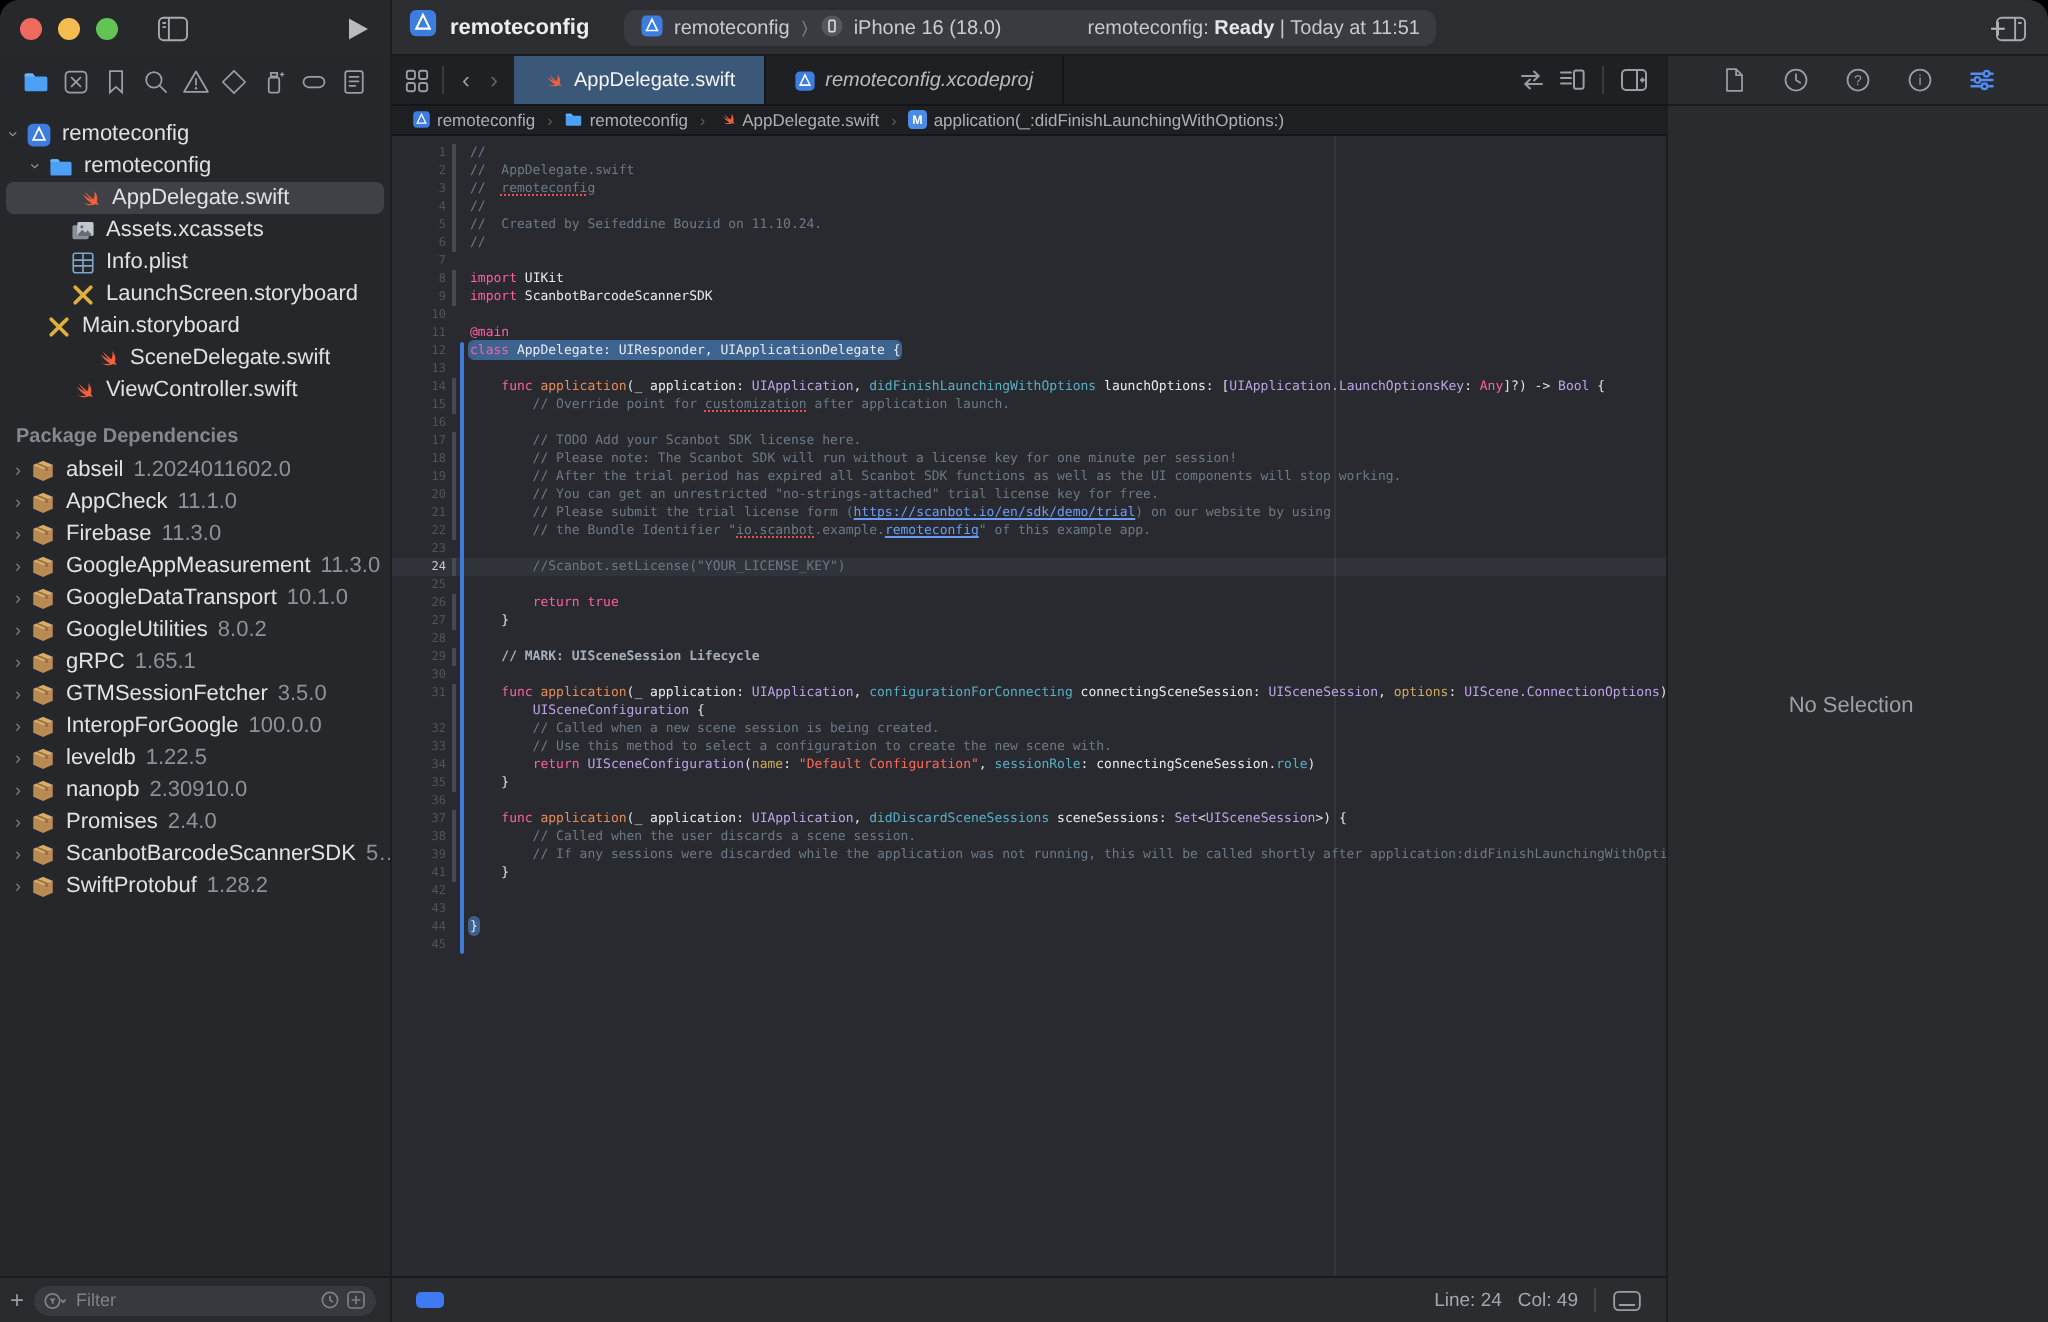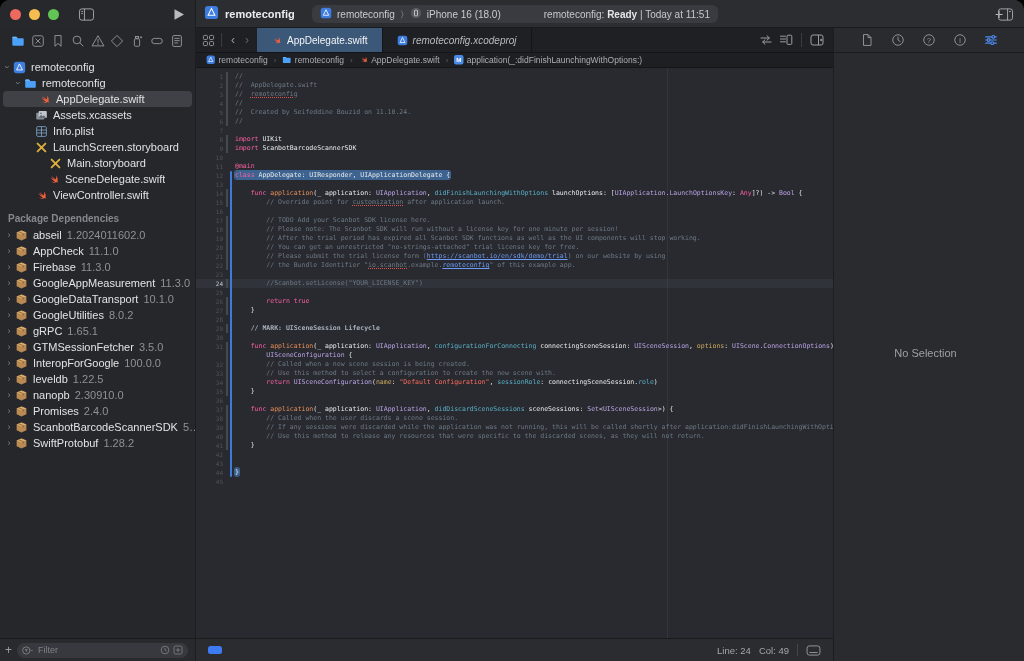--- a/index.html
+++ b/index.html
@@ -360,21 +360,21 @@
         </div>
         <div class="tree-row clickable" style="padding-left: 24px;">
           <span class="chevron"></span>
           <span class="ticon">
             <svg width="13" height="13" viewBox="0 0 16 16" fill="none">
               <path d="M3.2 3.2l9.6 9.6M12.8 3.2l-9.6 9.6" stroke="#DFAF3C" stroke-width="2.3" stroke-linecap="round"></path>
             </svg>
           </span>
           <span class="tlabel">LaunchScreen.storyboard</span>
         </div>
-        <div class="tree-row clickable" style="padding-left: 24px; margin-left: 14px;">
+        <div class="tree-row clickable" style="padding-left: 12px;">
           <span class="chevron"></span>
           <span class="ticon">
             <svg width="13" height="13" viewBox="0 0 16 16" fill="none">
               <path d="M3.2 3.2l9.6 9.6M12.8 3.2l-9.6 9.6" stroke="#DFAF3C" stroke-width="2.3" stroke-linecap="round"></path>
             </svg>
           </span>
           <span class="tlabel">Main.storyboard</span>
         </div>
         <div class="tree-row clickable" style="padding-left: 36px;">
           <span class="chevron"></span>
@@ -645,21 +645,20 @@
         <div class="code-row"><span class="gutter">31<span class="bar"></span></span><span class="codetext"><span class="tk-p">    </span><span class="tk-k">func </span><span class="tk-d">application</span><span class="tk-p">(_ </span><span class="tk-b">application</span><span class="tk-p">: </span><span class="tk-t">UIApplication</span><span class="tk-p">, </span><span class="tk-f">configurationForConnecting</span><span class="tk-p"> </span><span class="tk-b">connectingSceneSession</span><span class="tk-p">: </span><span class="tk-t">UISceneSession</span><span class="tk-p">, </span><span class="tk-g">options</span><span class="tk-p">: </span><span class="tk-t">UIScene.ConnectionOptions</span><span class="tk-p">) -&gt;</span></span></div>
         <div class="code-row"><span class="gutter"><span class="bar"></span></span><span class="codetext"><span class="tk-p">        </span><span class="tk-t">UISceneConfiguration</span><span class="tk-p"> {</span></span></div>
         <div class="code-row"><span class="gutter">32<span class="bar"></span></span><span class="codetext"><span class="tk-c">        // Called when a new scene session is being created.</span></span></div>
         <div class="code-row"><span class="gutter">33<span class="bar"></span></span><span class="codetext"><span class="tk-c">        // Use this method to select a configuration to create the new scene with.</span></span></div>
         <div class="code-row"><span class="gutter">34<span class="bar"></span></span><span class="codetext"><span class="tk-p">        </span><span class="tk-k">return </span><span class="tk-t">UISceneConfiguration</span><span class="tk-p">(</span><span class="tk-g">name</span><span class="tk-p">: </span><span class="tk-s">"Default Configuration"</span><span class="tk-p">, </span><span class="tk-f">sessionRole</span><span class="tk-p">: </span><span class="tk-b">connectingSceneSession</span><span class="tk-p">.</span><span class="tk-f">role</span><span class="tk-p">)</span></span></div>
         <div class="code-row"><span class="gutter">35<span class="bar"></span></span><span class="codetext"><span class="tk-p">    }</span></span></div>
         <div class="code-row"><span class="gutter">36</span><span class="codetext">&nbsp;</span></div>
         <div class="code-row"><span class="gutter">37<span class="bar"></span></span><span class="codetext"><span class="tk-p">    </span><span class="tk-k">func </span><span class="tk-d">application</span><span class="tk-p">(_ </span><span class="tk-b">application</span><span class="tk-p">: </span><span class="tk-t">UIApplication</span><span class="tk-p">, </span><span class="tk-f">didDiscardSceneSessions</span><span class="tk-p"> </span><span class="tk-b">sceneSessions</span><span class="tk-p">: </span><span class="tk-t">Set</span><span class="tk-p">&lt;</span><span class="tk-t">UISceneSession</span><span class="tk-p">&gt;) {</span></span></div>
         <div class="code-row"><span class="gutter">38<span class="bar"></span></span><span class="codetext"><span class="tk-c">        // Called when the user discards a scene session.</span></span></div>
         <div class="code-row"><span class="gutter">39<span class="bar"></span></span><span class="codetext"><span class="tk-c">        // If any sessions were discarded while the application was not running, this will be called shortly after application:didFinishLaunchingWithOptions.</span></span></div>
-        <div class="code-row"><span class="gutter">40<span class="bar"></span></span><span class="codetext"><span class="tk-c">        // Use this method to release any resources that were specific to the discarded scenes, as they will not return.</span></span></div>
         <div class="code-row"><span class="gutter">41<span class="bar"></span></span><span class="codetext"><span class="tk-p">    }</span></span></div>
         <div class="code-row"><span class="gutter">42</span><span class="codetext">&nbsp;</span></div>
         <div class="code-row"><span class="gutter">43</span><span class="codetext">&nbsp;</span></div>
         <div class="code-row"><span class="gutter">44</span><span class="codetext"><span class="selbg"><span class="tk-b">}</span></span></span></div>
         <div class="code-row"><span class="gutter">45</span><span class="codetext">&nbsp;</span></div>
       </div>
   </div>
 
   <div class="inspector">
     <div class="no-selection">No Selection</div>

